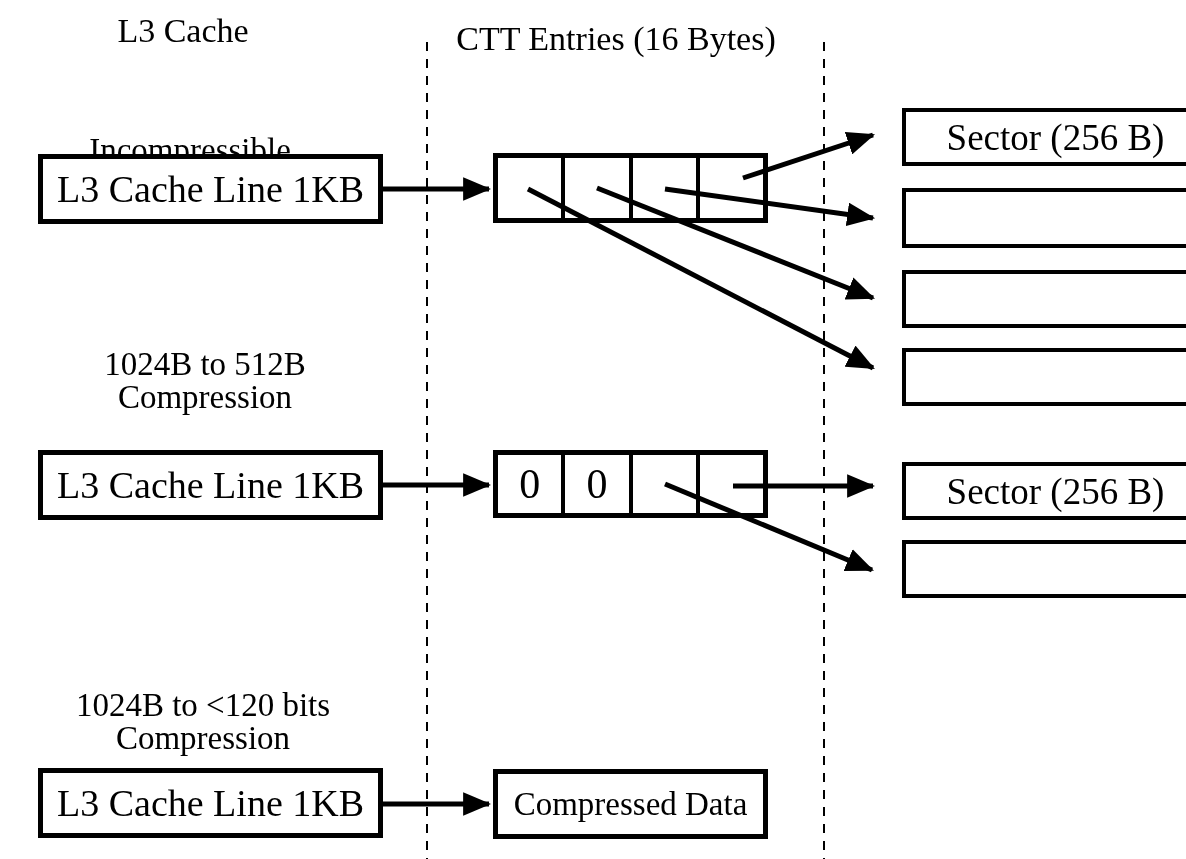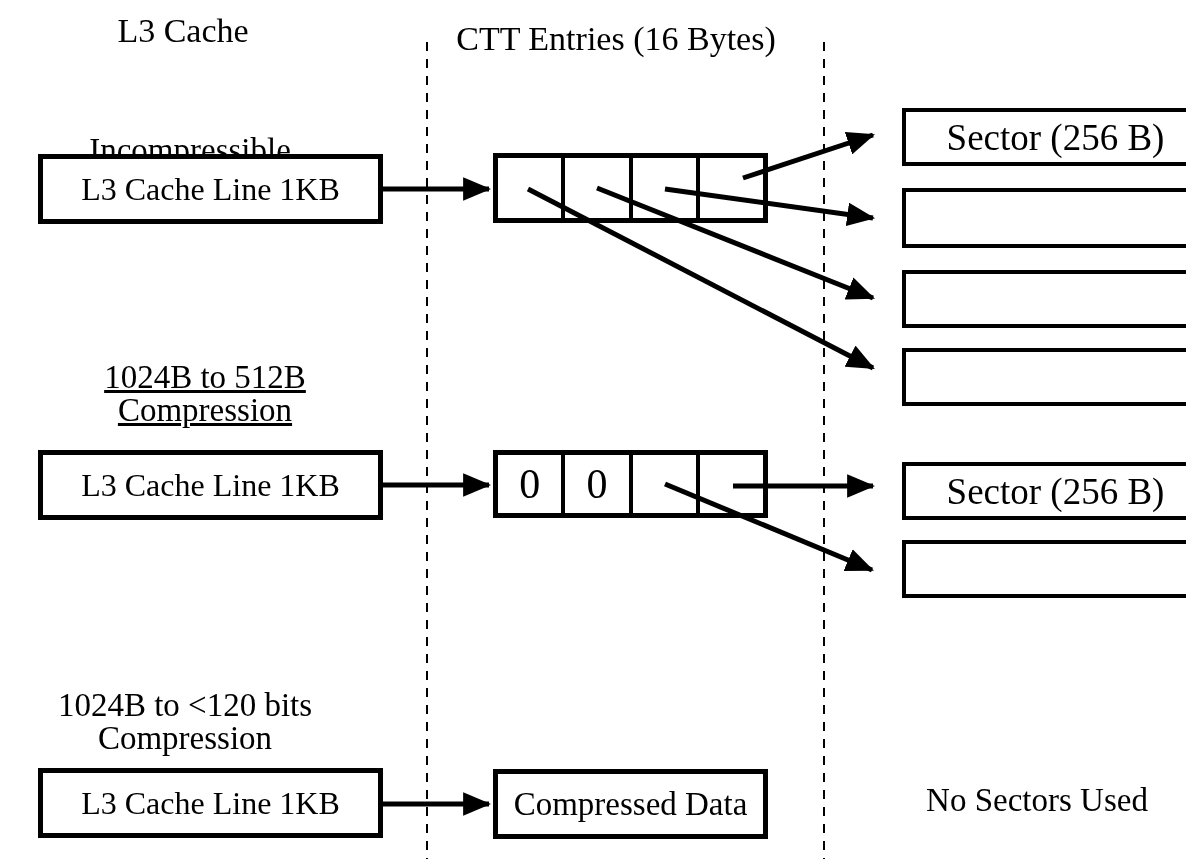--- a/index.html
+++ b/index.html
@@ -36,21 +36,21 @@
     box-sizing: border-box;
     display: flex;
     align-items: center;
     justify-content: center;
     z-index: 1;
   }
   .cacheline {
     left: 38px;
     width: 345px;
     height: 70px;
-    font-size: 32px;
+    font-size: 38px;
   }
   .cttbox {
     left: 493px;
     width: 275px;
     height: 70px;
     padding: 0;
     display: flex;
     align-items: stretch;
     justify-content: flex-start;
   }
@@ -104,49 +104,48 @@
     <div class="cttcell"></div>
     <div class="cttcell"></div>
   </div>
   <div class="box sector" style="top:108px; height:58px;">
     <span>Sector (256 B)</span>
   </div>
   <div class="box sector" style="top:188px; height:60px;"></div>
   <div class="box sector" style="top:270px; height:58px;"></div>
   <div class="box sector" style="top:348px; height:58px;"></div>
 
-  <div class="lbl" style="left:55px; top:361px; width:300px;text-decoration:underline;">
+  <div class="lbl" style="left:55px; top:348px; width:300px;">
     <div>1024B to 512B</div>
     <div>Compression</div>
   </div>
   <div class="box cacheline" style="top:450px;">
     <span>L3 Cache Line 1KB</span>
   </div>
   <div class="box cttbox" style="top:450px; height:68px;">
     <div class="cttcell">0</div>
     <div class="cttcell">0</div>
     <div class="cttcell"></div>
     <div class="cttcell"></div>
   </div>
   <div class="box sector" style="top:462px; height:58px;">
     <span>Sector (256 B)</span>
   </div>
   <div class="box sector" style="top:540px; height:58px;"></div>
 
-  <div class="lbl" style="left:30px; top:689px; width:310px;">
+  <div class="lbl" style="left:48px; top:689px; width:310px;">
     <div>1024B to &lt;120 bits</div>
     <div>Compression</div>
   </div>
   <div class="box cacheline" style="top:768px;">
     <span>L3 Cache Line 1KB</span>
   </div>
   <div class="box compressed" style="top:769px;">
     <span>Compressed Data</span>
   </div>
-  <div class="lbl" style="left:887px; top:784px; width:300px;">No Sectors Used</div>
 
   <svg class="overlay" width="1186" height="859" viewBox="0 0 1186 859">
     <defs>
       <marker id="ah" markerUnits="userSpaceOnUse" markerWidth="28" markerHeight="24" viewBox="0 0 26 22" refX="24" refY="11" orient="auto">
         <path d="M0,0 L26,11 L0,22 Z" fill="#000000"></path>
       </marker>
     </defs>
 
     <line x1="427" y1="42" x2="427" y2="859" stroke="#000000" stroke-width="2" stroke-dasharray="9 8"></line>
     <line x1="824" y1="42" x2="824" y2="859" stroke="#000000" stroke-width="2" stroke-dasharray="9 8"></line>

